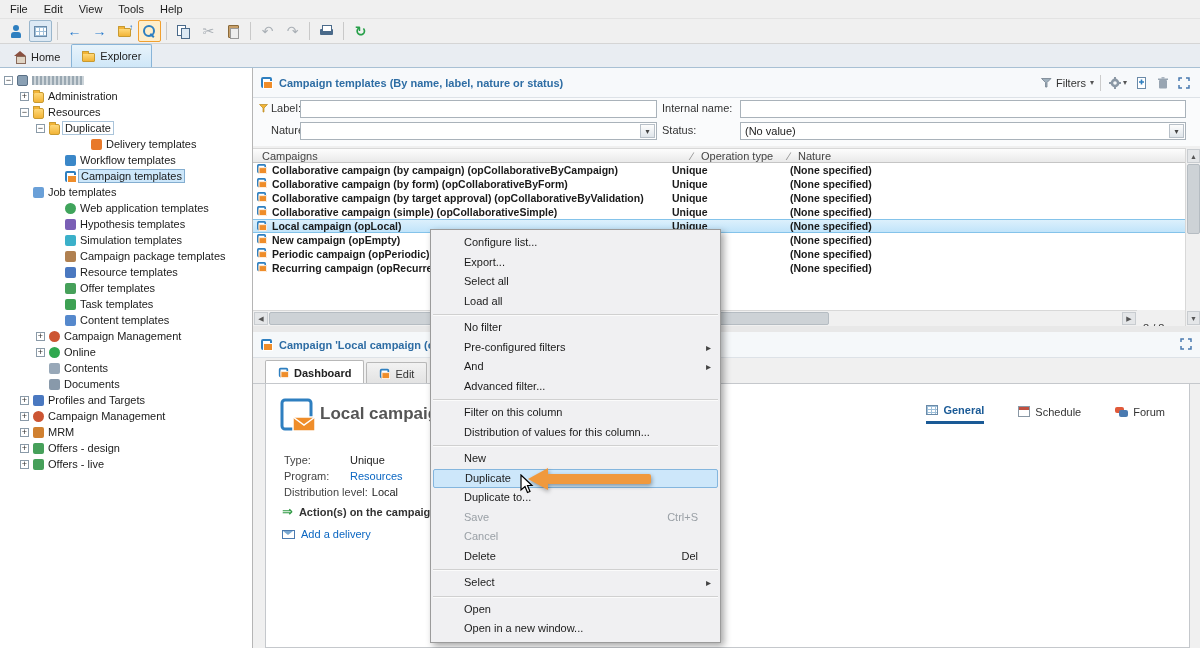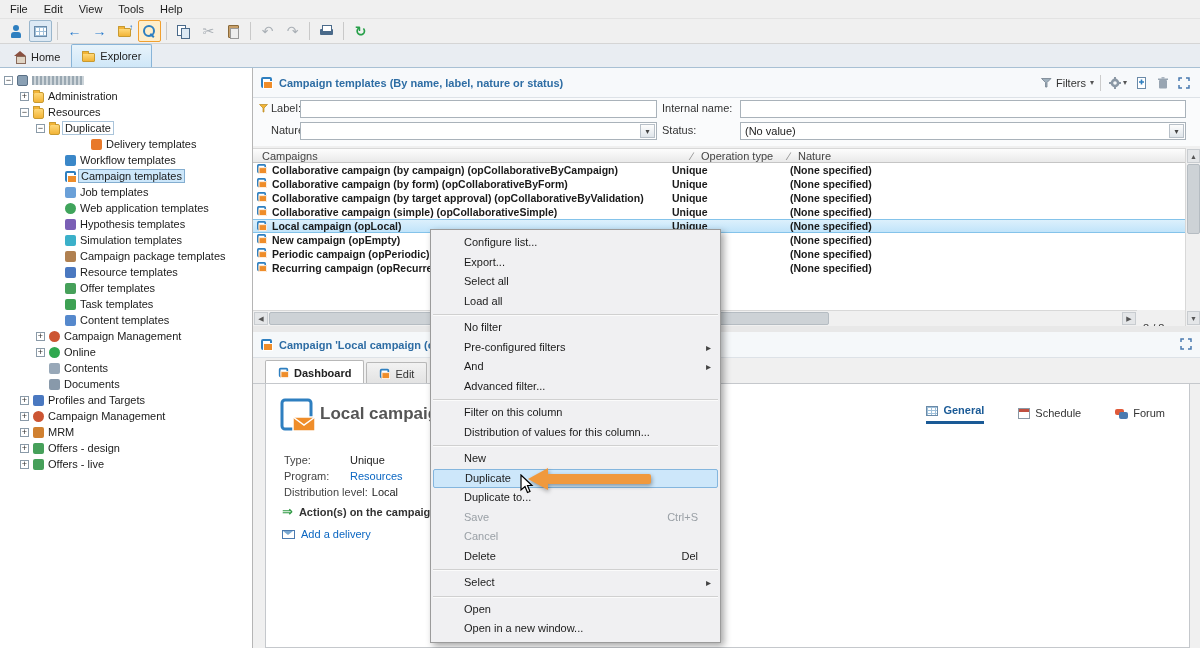--- a/index.html
+++ b/index.html
@@ -130,21 +130,21 @@
   .detail-tabs{position:absolute;left:12px;top:292px;height:24px;display:flex;align-items:flex-end;gap:2px}
   .dtab{display:flex;align-items:center;gap:5px;height:22px;padding:0 12px;background:linear-gradient(#f2f2f2,#e2e2e2);border:1px solid #b8b8b8;border-bottom:none;border-radius:2px 2px 0 0;color:#333}
   .dtab.active{background:#fff;height:24px;font-weight:bold;color:#222}
   .dtab-icon{transform:scale(.85)}
   .tabline{position:absolute;left:0;top:315px;width:947px;height:1px;background:#c5c8cc}
 
   .dashboard{position:absolute;left:12px;top:316px;width:925px;height:264px;background:#fff;border:1px solid #c5c8cc;border-top:none}
   .big-campaign-icon{position:absolute;left:14px;top:14px}
   .camp-title{position:absolute;left:54px;top:20px;font-size:17px;font-weight:bold;color:#555;white-space:nowrap}
   .right-tabs{position:absolute;right:24px;top:20px;display:flex;gap:34px}
-  .rtab{display:flex;align-items:flex-end;gap:5px;padding-bottom:5px;color:#333}
+  .rtab{display:flex;align-items:center;gap:5px;padding-bottom:5px;color:#333}
   .rtab.active{color:#1a5a96;font-weight:bold;border-bottom:3px solid #1a5a96}
   .rticon{flex:none}
   .general-tab-icon{width:12px;height:10px;border:1px solid #6a8aa8;background-color:#fff;background-image:linear-gradient(90deg,#9fc0da 1px,transparent 1px),linear-gradient(#9fc0da 1px,transparent 1px);background-size:4px 3px}
   .schedule-tab-icon{position:relative;width:12px;height:11px;background:#fff;border:1px solid #8a98a5}
   .schedule-tab-icon::before{content:"";position:absolute;left:0;top:0;right:0;height:3px;background:#c05040}
   .forum-tab-icon{position:relative;width:13px;height:10px}
   .forum-tab-icon::before{content:"";position:absolute;left:0;top:0;width:9px;height:6px;background:#e05a3a;border-radius:2px}
   .forum-tab-icon::after{content:"";position:absolute;left:4px;top:3px;width:9px;height:7px;background:#4a7ab0;border-radius:2px}
 
   .fields{position:absolute;left:18px;top:68px}
@@ -275,21 +275,21 @@
       <div class="tree-row" style="padding-left: 52px;">
         <span class="expander-spacer"></span>
         <span class="ticon workflow-template-icon"></span>
         <span class="tlabel">Workflow templates</span>
       </div>
       <div class="tree-row selected" style="padding-left: 52px;">
         <span class="expander-spacer"></span>
         <span class="ticon campaign-template-icon"></span>
         <span class="tlabel">Campaign templates</span>
       </div>
-      <div class="tree-row" style="padding-left: 52px; align-items: center;">
+      <div class="tree-row" style="padding-left: 20px; align-items: center;">
         <span class="expander-spacer"></span>
         <span class="ticon job-template-icon"></span>
         <span class="tlabel">Job templates</span>
       </div>
       <div class="tree-row" style="padding-left: 52px; text-align: center;">
         <span class="expander-spacer"></span>
         <span class="ticon web-application-template-icon"></span>
         <span class="tlabel">Web application templates</span>
       </div>
       <div class="tree-row" style="padding-left: 52px;">

